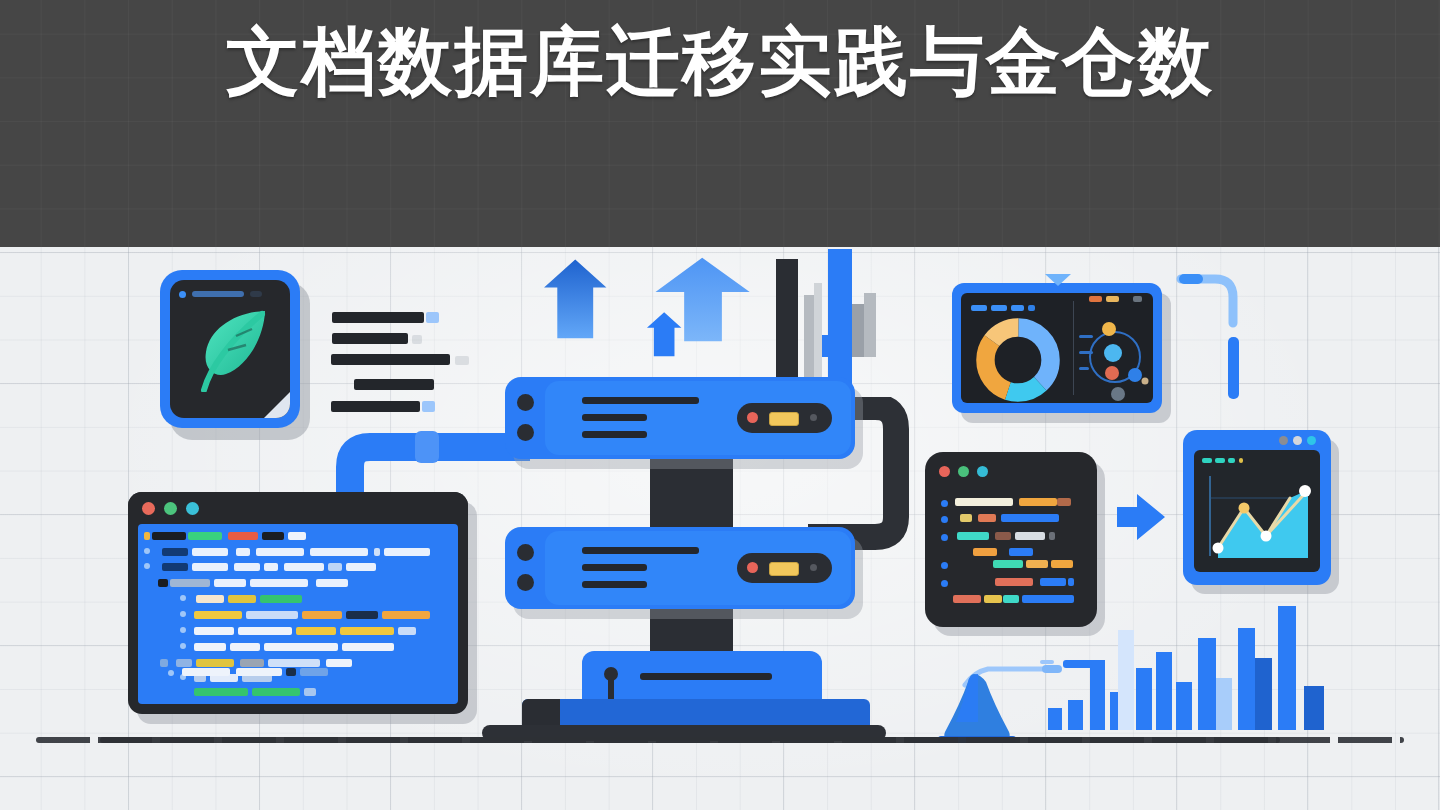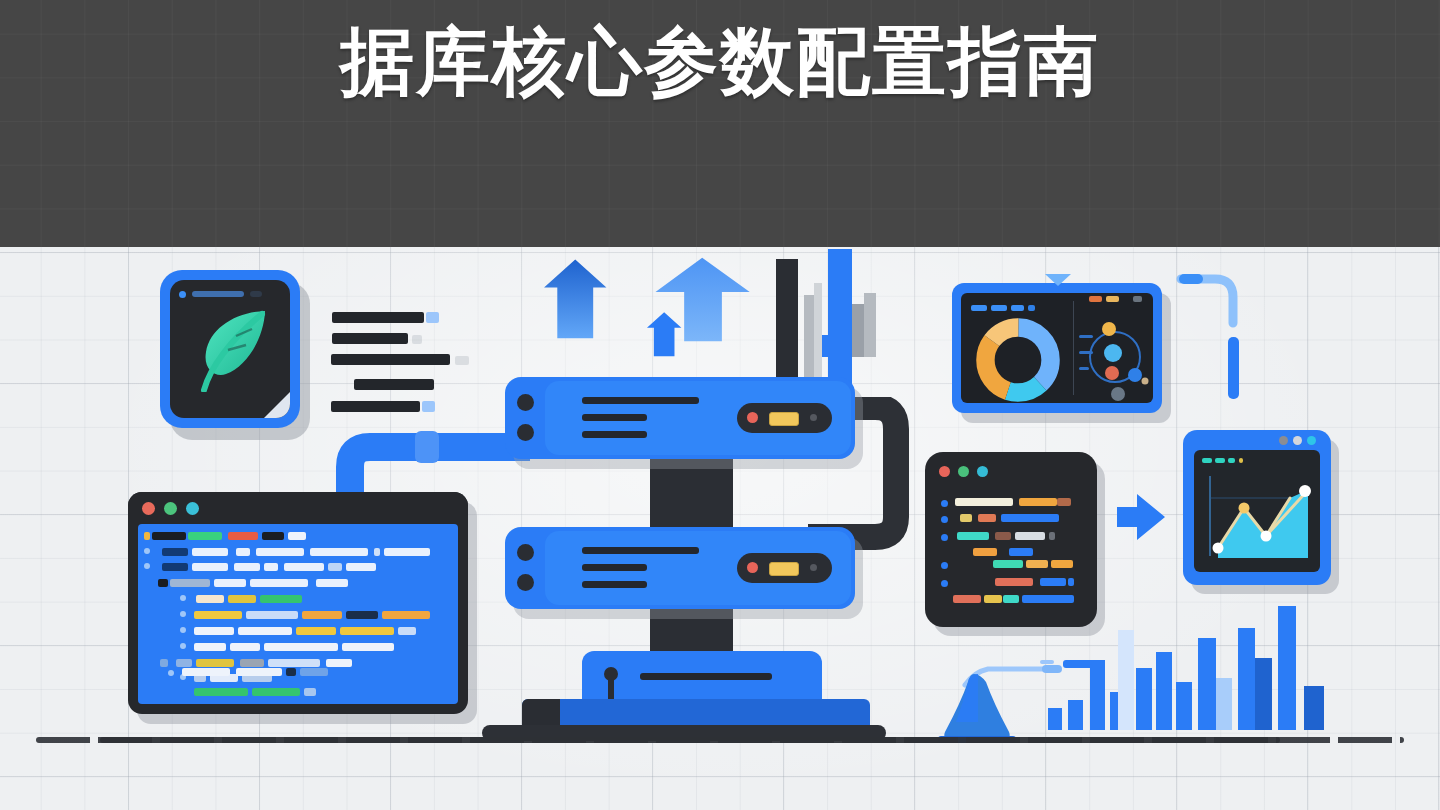--- a/index.html
+++ b/index.html
@@ -483,17 +483,17 @@
     </svg>
 
     <div class="abs" style="left:36px;top:490px;width:1368px;height:6px;
          background:repeating-linear-gradient(to right,#2d3036 0 54px, rgba(45,48,54,0) 54px 62px);
          opacity:.9;border-radius:3px;"></div>
     <div class="abs" style="left:100px;top:490px;width:1180px;height:6px;background:#2d3036;border-radius:3px;opacity:.95;"></div>
   </div>
 
   <div class="title-band">
     <div class="title-wrap">
-      <div class="title-line">据库核心参数配置指南</div>
+      <div class="title-line">文档数据库迁移实践与金仓数</div>
     </div>
   </div>
 
 </div>
 
 </body></html>

